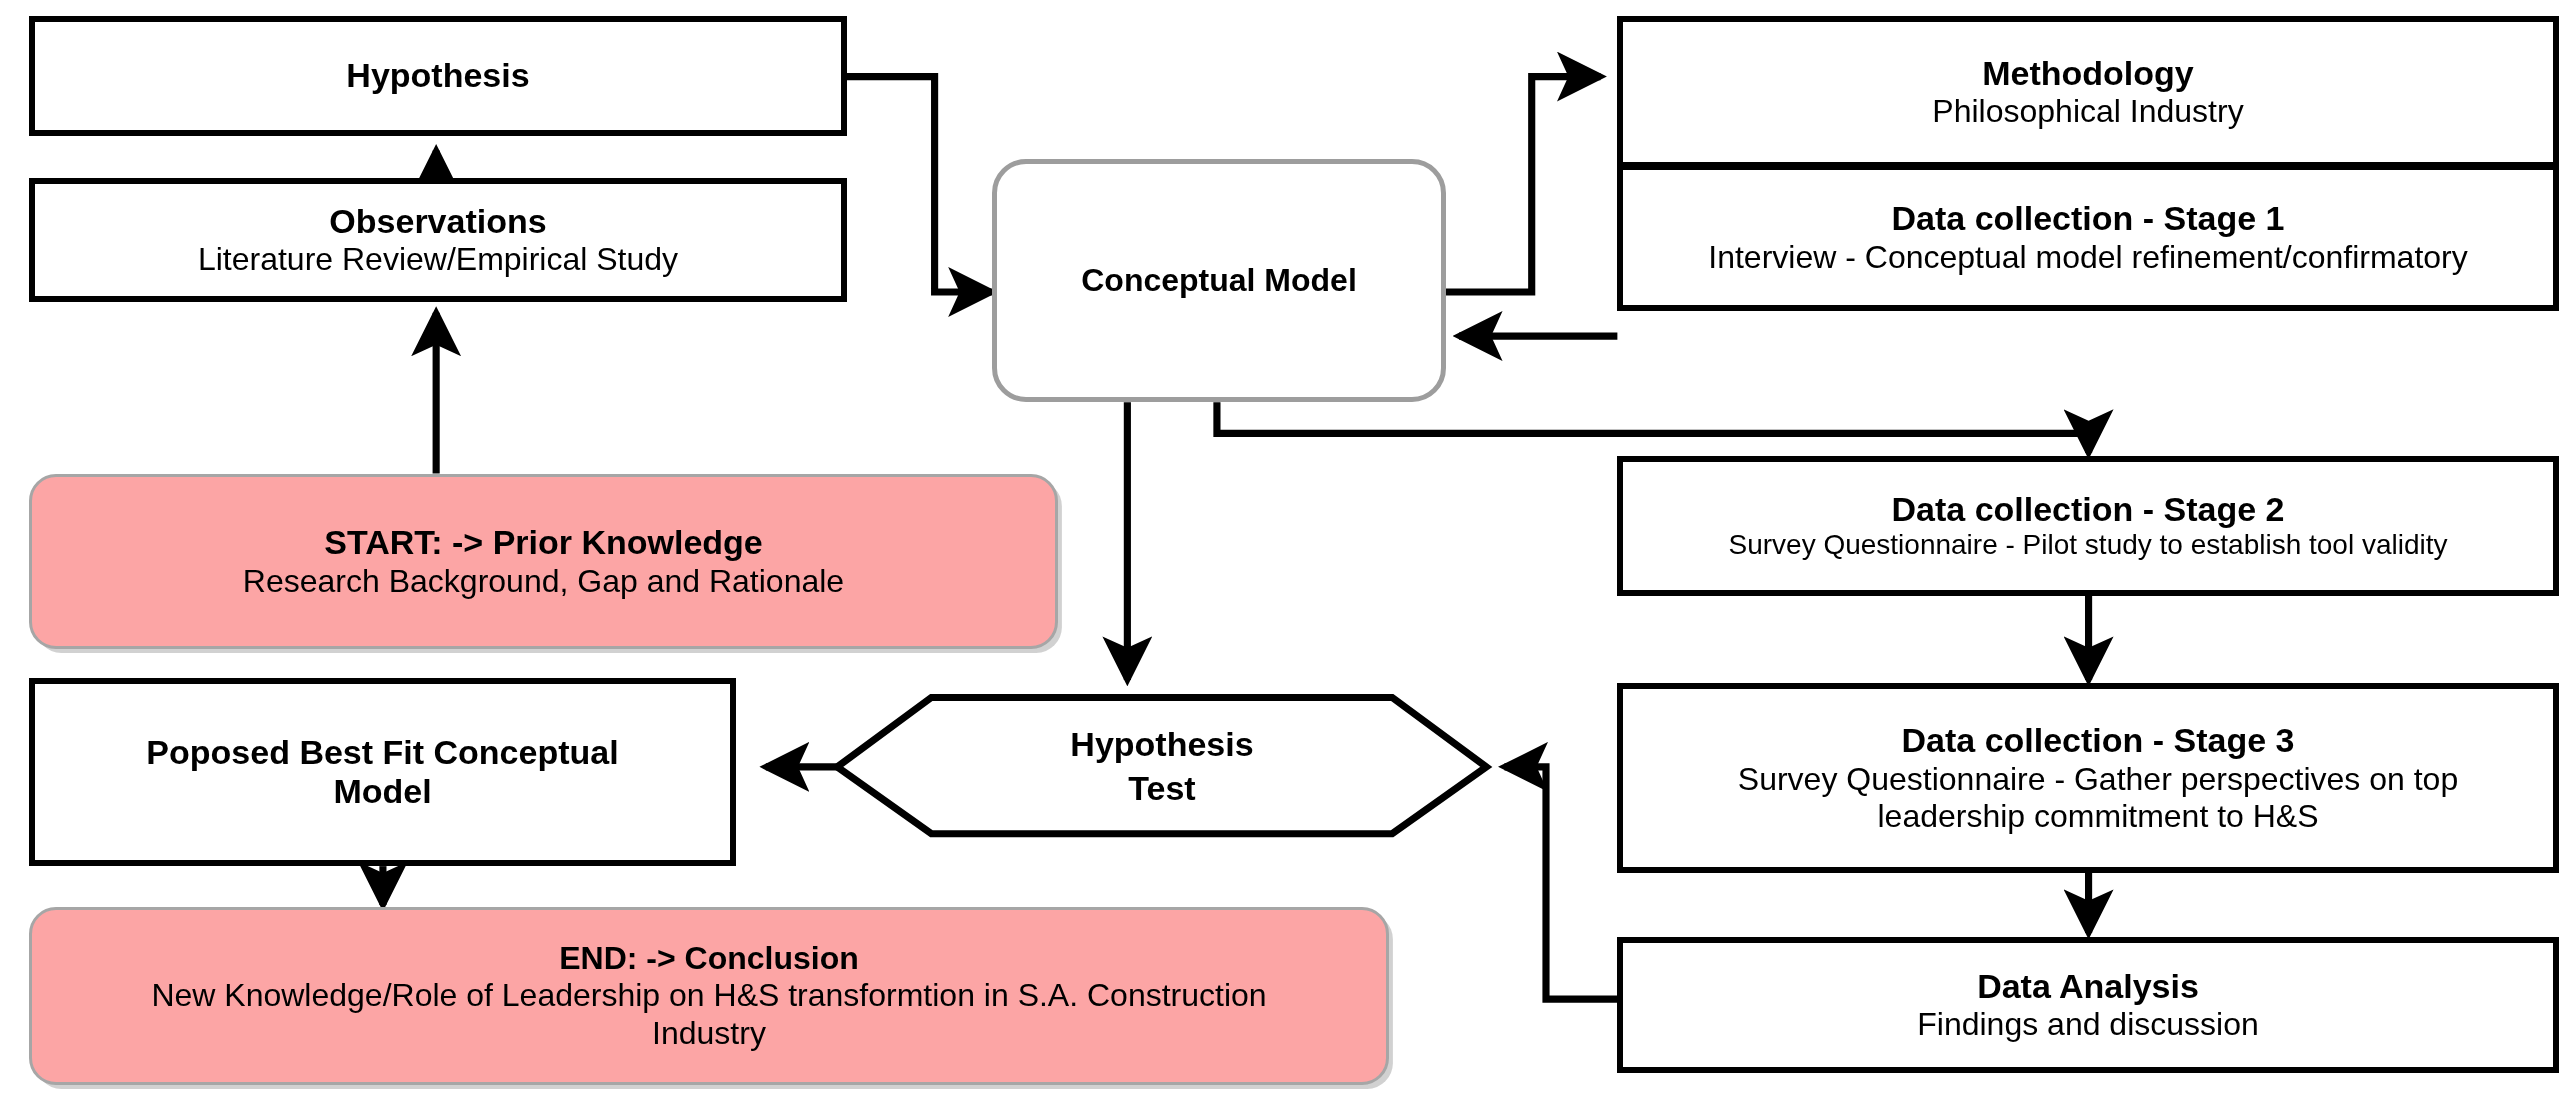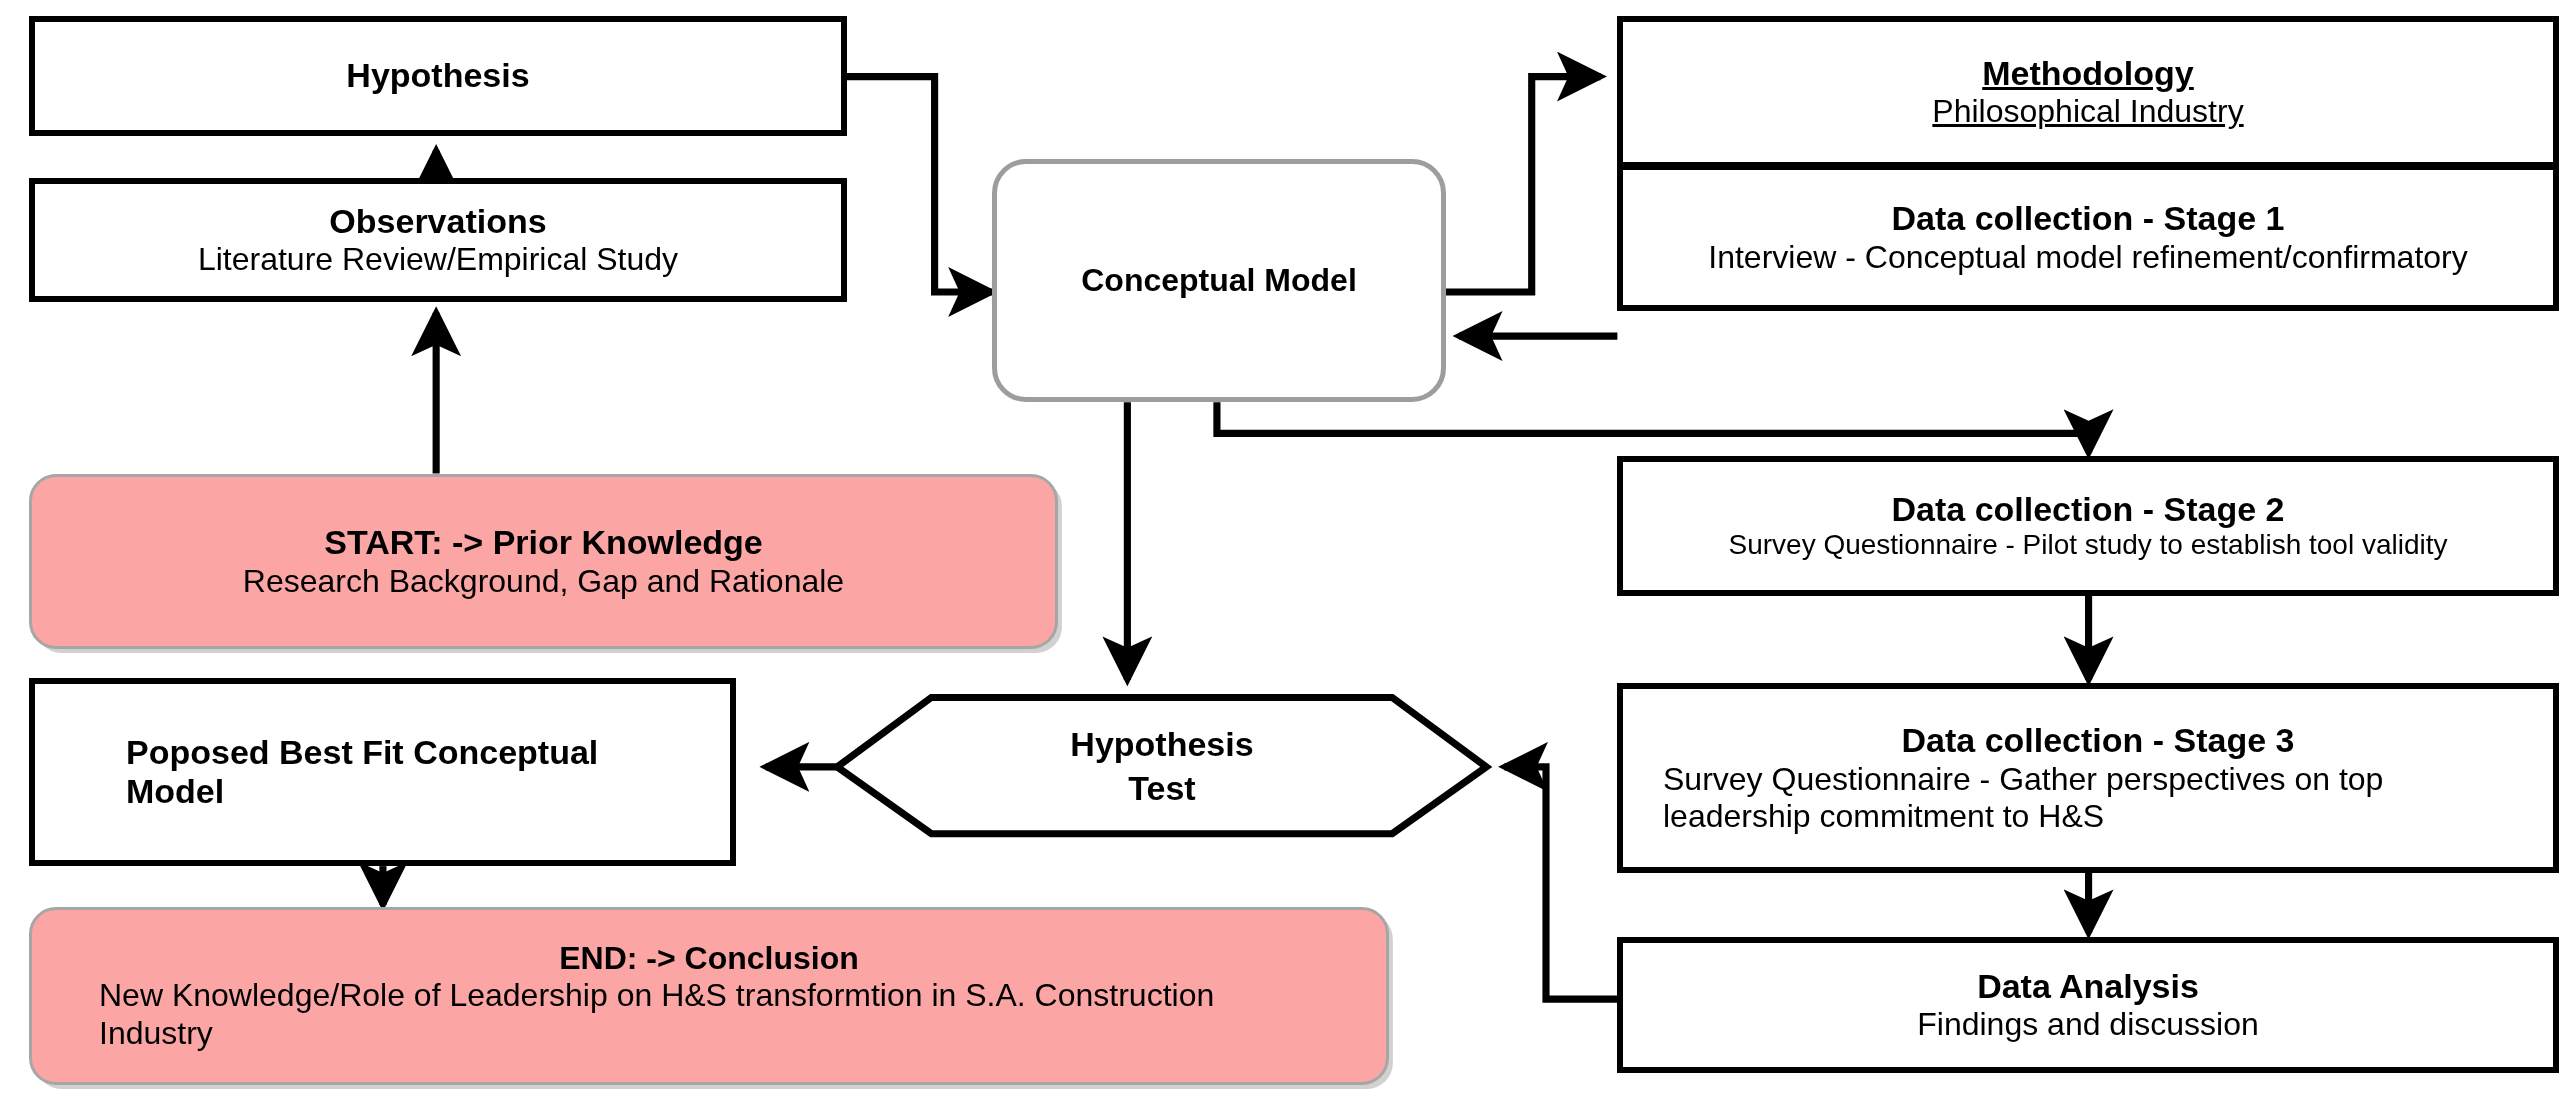--- a/index.html
+++ b/index.html
@@ -1,21 +1,21 @@
 <!DOCTYPE html>
 <html style="font-size:10.4px"><head>
 <meta charset="utf-8">
 <style>
   html,body{margin:0;padding:0;background:#ffffff;}
   body{font-family:"Liberation Sans", sans-serif;}
   #stage{position:relative;width:2576px;height:1101px;background:#ffffff;overflow:hidden;}
   svg.layer{position:absolute;left:0;top:0;width:2576px;height:1101px;}
 
   .node{position:absolute;box-sizing:border-box;display:flex;flex-direction:column;
-        align-items:center;justify-content:center;color:#000;}
+        align-items:center;justify-content:center;text-align:center;color:#000;}
   .node .ttl{font-weight:bold;line-height:1.16;}
   .node .sub{font-weight:normal;line-height:1.16;}
 
   .rect{border:6.5px solid #000;background:#ffffff;}
   .roundgray{background:#fca5a5;border:3.9px solid #a6a6a6;border-radius:27px;
              box-shadow:5.2px 5.2px 0 -1.3px rgba(0,0,0,0.18);}
   .roundwhite{background:#ffffff;border:5.2px solid #9d9d9d;border-radius:34px;}
   .hexlabel{position:absolute;display:flex;align-items:center;justify-content:center;
             text-align:center;font-weight:bold;color:#000;line-height:1.3;}
 </style>
@@ -86,21 +86,21 @@
 
   <div class="node roundgray" style="left:29px;top:907px;width:1360px;height:178px;">
     <div class="ttl" style="font-size:32px;">END: -&gt; Conclusion</div>
     <div class="sub" style="font-size:32px;max-width:1220px;">New Knowledge/Role of Leadership on H&amp;S transformtion in S.A. Construction Industry</div>
   </div>
 
   <div class="hexlabel" style="left:948px;top:698px;width:428px;height:136px;font-size:34px;">
     <span style="display:block;max-width:260px;">Hypothesis Test</span>
   </div>
 
-  <div class="node rect" style="left:1617px;top:16px;width:942px;height:152px;text-decoration:underline;">
+  <div class="node rect" style="left:1617px;top:16px;width:942px;height:152px;">
     <div class="ttl" style="font-size:34px;">Methodology</div>
     <div class="sub" style="font-size:32px;max-width:870px;">Philosophical Industry</div>
   </div>
 
   <div class="node rect" style="left:1617px;top:164px;width:942px;height:147px;">
     <div class="ttl" style="font-size:34px;">Data collection - Stage 1</div>
     <div class="sub" style="font-size:32px;max-width:837px;">Interview - Conceptual model refinement/confirmatory</div>
   </div>
 
   <div class="node rect" style="left:1617px;top:456px;width:942px;height:140px;">

